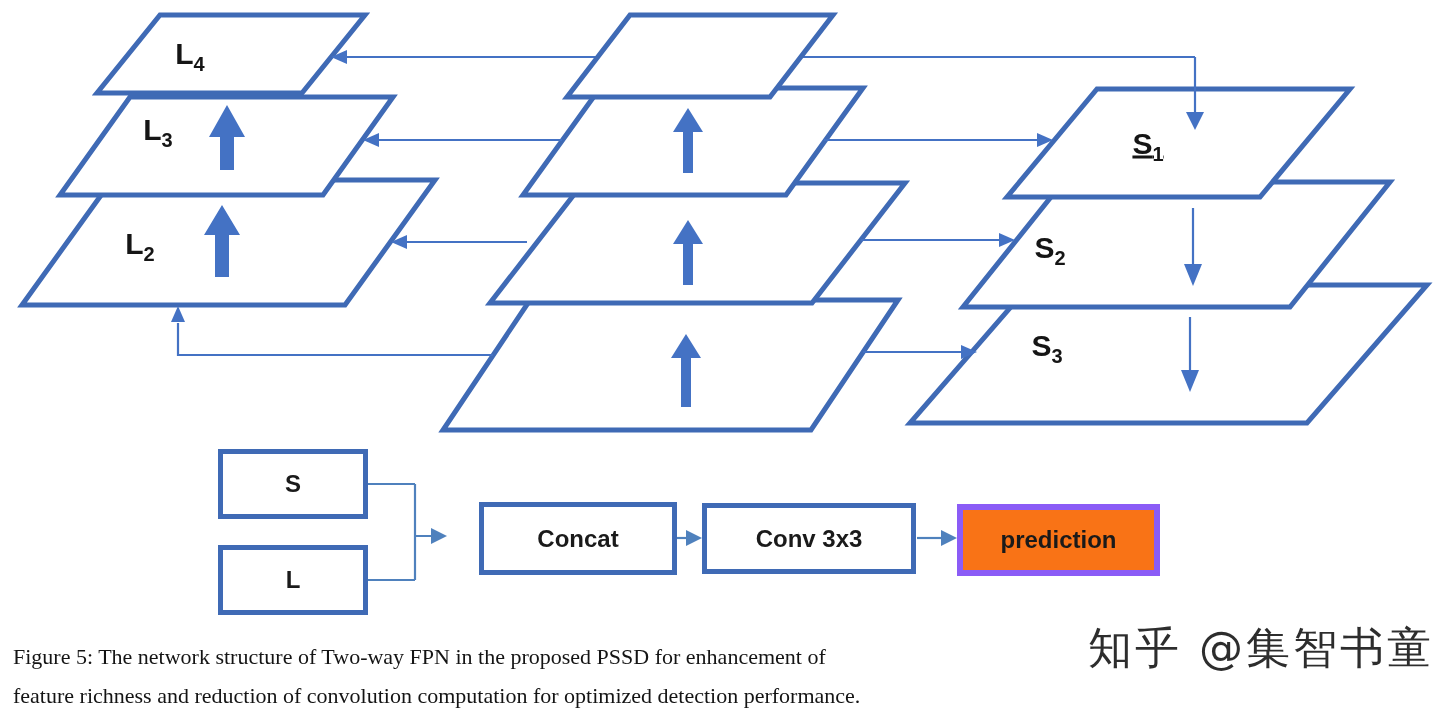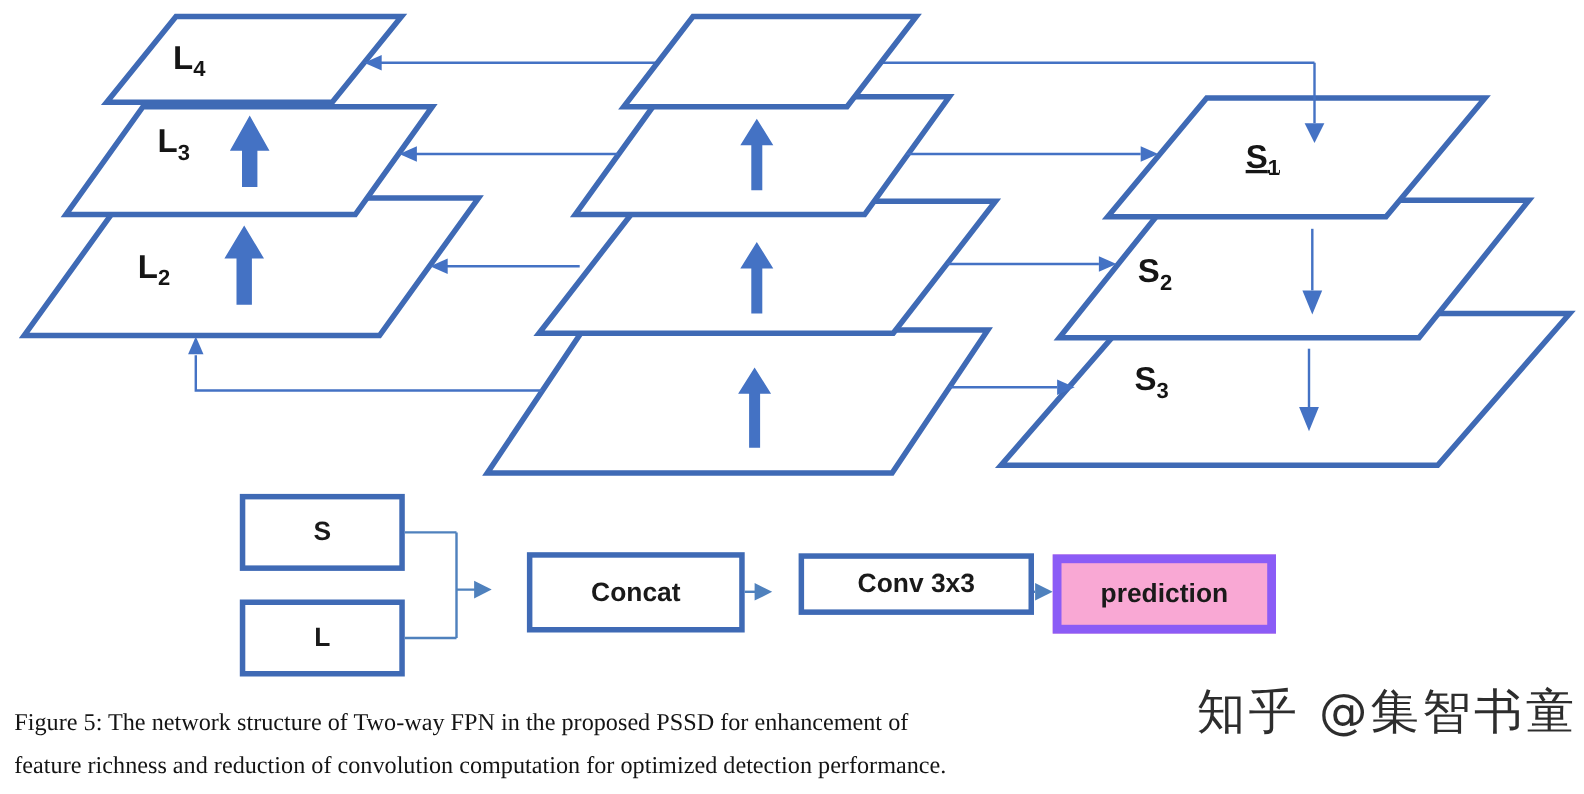--- a/index.html
+++ b/index.html
@@ -5,21 +5,21 @@
   html,body{margin:0;padding:0;background:#ffffff;}
   .stage{position:relative;width:1440px;height:722px;background:#ffffff;overflow:hidden;
          font-family:"Liberation Sans", sans-serif;}
   .art{position:absolute;left:0;top:0;width:1440px;height:722px;}
   .stack-label{position:absolute;transform:translate(-50%,-50%);
        font-weight:bold;font-size:30px;color:#151515;letter-spacing:0;white-space:nowrap;}
   .stack-label sub{font-size:20px;font-weight:bold;}
   .flow-box{position:absolute;display:flex;align-items:center;justify-content:center;
        background:#ffffff;border:5px solid #3F6AB5;box-sizing:border-box;
        font-weight:bold;font-size:24px;color:#1a1a1a;}
-  .flow-box.pred{border:8px solid #8b5cf6;background:#f9a8d4;}
+  .flow-box.pred{border:6px solid #8b5cf6;background:#f97316;}
   .caption{position:absolute;left:13px;top:637px;width:1400px;
        font-family:"Liberation Serif", serif;font-size:22px;line-height:39px;
        color:#141414;white-space:nowrap;z-index:2;}
   .watermark{position:absolute;left:1088px;top:626px;font-size:44px;line-height:44px;
        color:#000000;opacity:0.82;letter-spacing:3px;z-index:3;white-space:nowrap;
        font-family:"DejaVu Sans", sans-serif;}
 </style>
 </head>
 <body>
 
@@ -85,37 +85,37 @@
       <path d="M663 538 H687"></path>
       <path d="M917 538 H941"></path>
     </g>
     <g fill="#4F81BD">
       <polygon points="447,536 431,528 431,544"></polygon>
       <polygon points="702,538 686,530 686,546"></polygon>
       <polygon points="957,538 941,530 941,546"></polygon>
     </g>
   </svg>
 
-  <div class="stack-label" style="left:172px;top:56px;text-align:center;"><span>L</span><sub>4</sub></div>
+  <div class="stack-label" style="left:190px;top:56px;text-align:center;"><span>L</span><sub>4</sub></div>
   <div class="stack-label" style="left:158px;top:132px;"><span>L</span><sub>3</sub></div>
   <div class="stack-label" style="left:140px;top:246px;"><span>L</span><sub>2</sub></div>
   <div class="stack-label" style="left:1148px;top:146px;text-decoration:underline;"><span>S</span><sub>1</sub></div>
   <div class="stack-label" style="left:1050px;top:250px;"><span>S</span><sub>2</sub></div>
   <div class="stack-label" style="left:1047px;top:348px;"><span>S</span><sub>3</sub></div>
 
   <div class="flow-box" style="left:218px;top:449px;width:150px;height:70px;">
     <span>S</span>
   </div>
   <div class="flow-box" style="left:218px;top:545px;width:150px;height:70px;">
     <span>L</span>
   </div>
   <div class="flow-box" style="left:447px;top:502px;width:198px;height:73px;margin-left:32px;">
     <span>Concat</span>
   </div>
-  <div class="flow-box" style="left:702px;top:503px;width:214px;height:56px;margin-left:24px;">
+  <div class="flow-box" style="left:702px;top:503px;width:214px;height:71px;">
     <span>Conv 3x3</span>
   </div>
   <div class="flow-box pred" style="left:957px;top:504px;width:203px;height:72px;">
     <span>prediction</span>
   </div>
 
   <div class="caption">
     <div>Figure 5: The network structure of Two-way FPN in the proposed PSSD for enhancement of</div>
     <div>feature richness and reduction of convolution computation for optimized detection performance.</div>
   </div>

